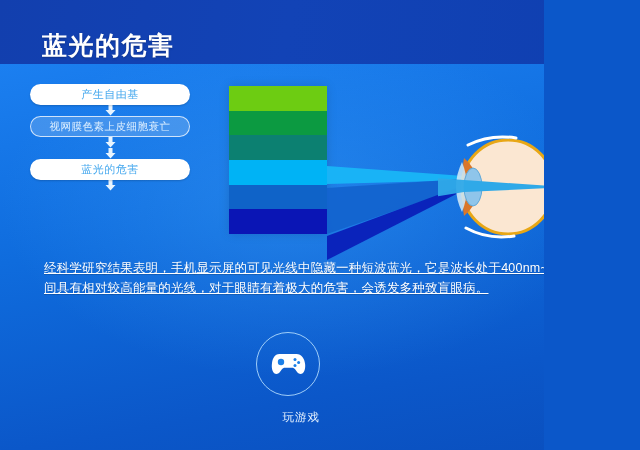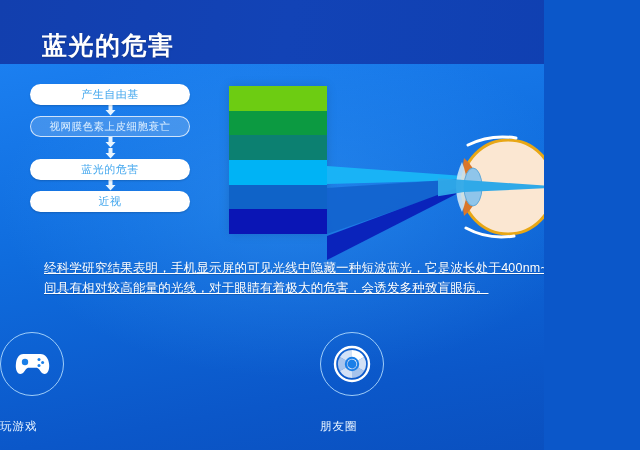--- a/index.html
+++ b/index.html
@@ -129,22 +129,21 @@
   .activities {
     position: absolute;
     left: 0; top: 332px;
     width: 640px;
     display: flex;
   }
   .activity {
     flex: 1 1 0;
     display: flex;
     flex-direction: column;
-    align-items: flex-start;
-    gap: 9px;
+    align-items: flex-end;
   }
   .activity-ring {
     width: 62px; height: 62px;
     border-radius: 50%;
     border: 1.5px solid rgba(185,225,255,0.85);
     display: flex;
     align-items: center;
     justify-content: center;
   }
   .activity-label {
@@ -208,23 +207,20 @@
           <polygon points="3.5,0 7.5,0 7.5,5 10.5,5 5.5,10.5 0.5,5 3.5,5" fill="#E7F4FF"></polygon>
         </svg>
       </div>
       <div class="flow-box">
         <span class="flow-label">蓝光的危害</span>
       </div>
       <div class="flow-arrow">
         <svg width="11" height="11" viewBox="0 0 11 11">
           <polygon points="3.5,0 7.5,0 7.5,5 10.5,5 5.5,10.5 0.5,5 3.5,5" fill="#E7F4FF"></polygon>
         </svg>
-      </div>
-      <div class="flow-box">
-        <span class="flow-label">近视</span>
       </div>
     </div>
 
   <div class="eye-wrap">
     <svg viewBox="0 0 160 118" width="160" height="118">
 
       <path d="M104 40 L126 48 L121 58 L134 62 L120 70 L128 80 L106 80 Z" fill="#FFE52B" stroke="#F2C400" stroke-width="1"></path>
 
       <ellipse cx="70" cy="59" rx="46" ry="47" fill="#FBE7D2" stroke="#E8A716" stroke-width="3"></ellipse>
 

